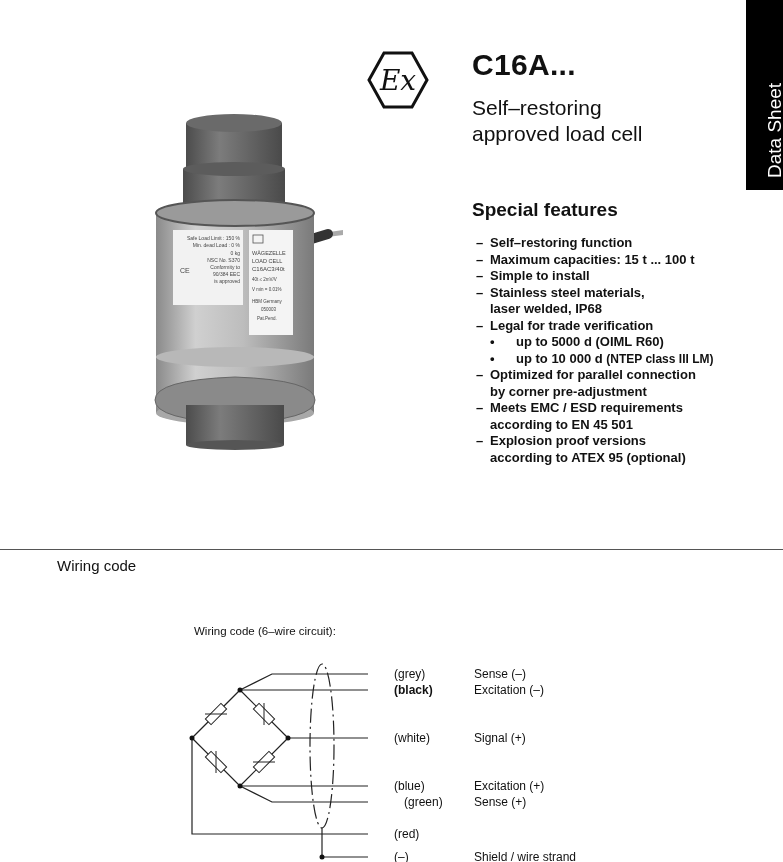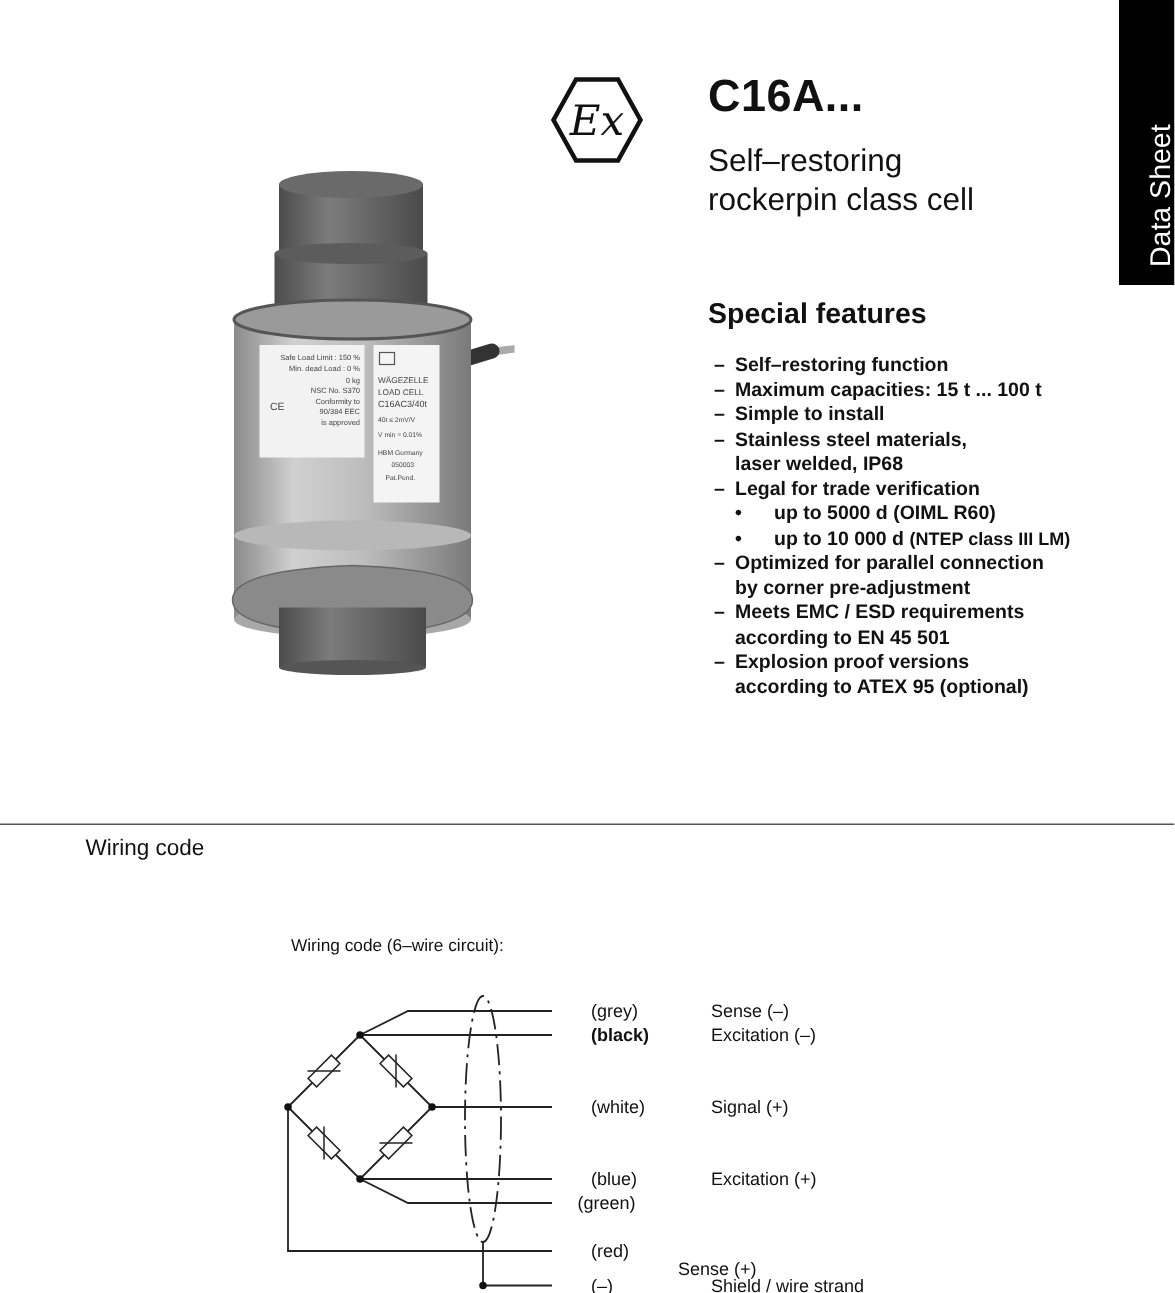--- a/index.html
+++ b/index.html
@@ -49,21 +49,21 @@
 <div class="abs ex-logo">
   <svg width="64" height="60" viewBox="0 0 64 60">
     <polygon points="18,3 46,3 61,30 46,57 18,57 3,30" fill="none" stroke="#111" stroke-width="3"></polygon>
     <text x="32" y="40" text-anchor="middle" font-family="DejaVu Serif, serif" font-size="28" font-style="italic" fill="#111">Ex</text>
   </svg>
 </div>
 
 <div class="abs product-title">C16A...</div>
 <div class="abs product-subtitle">
   <div>Self–restoring</div>
-  <div>rockerpin class cell</div>
+  <div>approved load cell</div>
 </div>
 
 <div class="abs product-image">
   <svg width="200" height="345" viewBox="0 0 200 345">
     <defs>
       <linearGradient id="body" x1="0" x2="1" y1="0" y2="0">
         <stop offset="0" stop-color="#8a8a8a"></stop>
           <stop offset="0.25" stop-color="#d0d0d0"></stop>
         <stop offset="0.55" stop-color="#bdbdbd"></stop>
           <stop offset="1" stop-color="#7a7a7a"></stop>
@@ -219,18 +219,18 @@
 </svg>
 
 <div class="abs wire-label" style="left:394px;top:667px;text-align:right;">(grey)</div>
 <div class="abs wire-label" style="left:474px;top:667px;">Sense (–)</div>
 <div class="abs wire-label" style="left:394px;top:683px;font-weight:bold;">(black)</div>
 <div class="abs wire-label" style="left:474px;top:683px;">Excitation (–)</div>
 <div class="abs wire-label" style="left:394px;top:731px;">(white)</div>
 <div class="abs wire-label" style="left:474px;top:731px;">Signal (+)</div>
 <div class="abs wire-label" style="left:394px;top:779px;">(blue)</div>
 <div class="abs wire-label" style="left:474px;top:779px;">Excitation (+)</div>
-<div class="abs wire-label" style="left:385px;top:795px;">(green)</div>
-<div class="abs wire-label" style="left:452px;top:795px;margin-top:44px;">Sense (+)</div>
+<div class="abs wire-label" style="left:404px;top:795px;">(green)</div>
+<div class="abs wire-label" style="left:474px;top:795px;">Sense (+)</div>
 <div class="abs wire-label" style="left:394px;top:827px;">(red)</div>
 <div class="abs wire-label" style="left:474px;top:864px;">Signal (–)</div>
 <div class="abs wire-label" style="left:394px;top:850px;">(–)</div>
 <div class="abs wire-label" style="left:474px;top:850px;">Shield / wire strand</div>
 
 </body></html>

